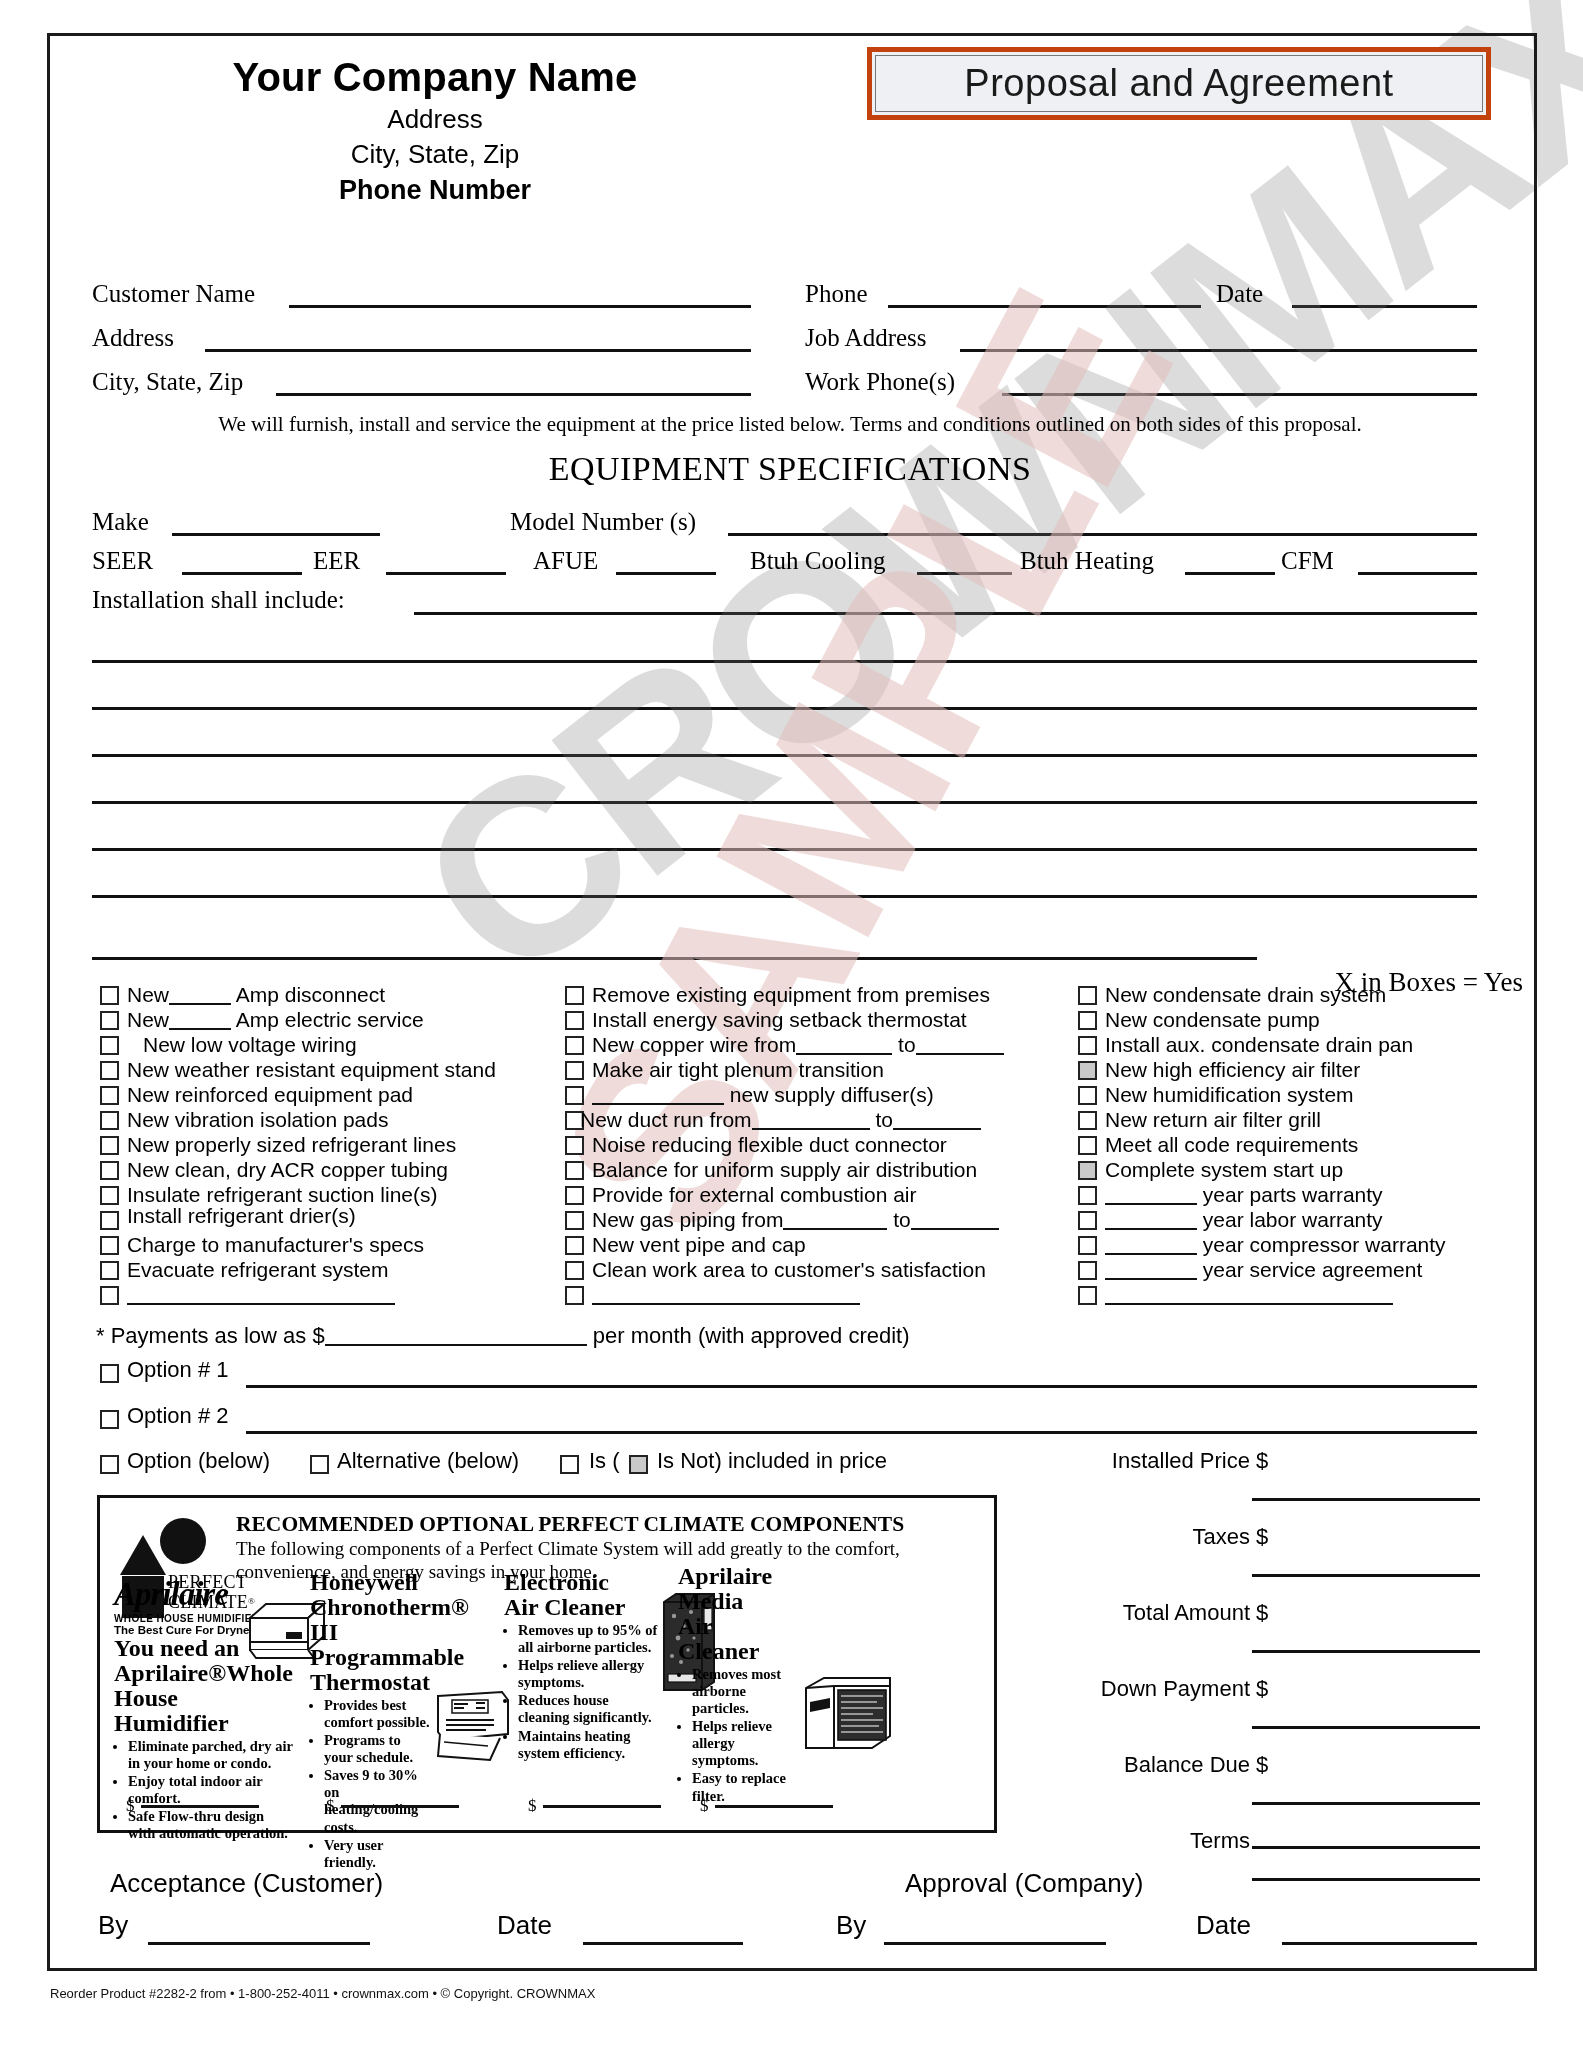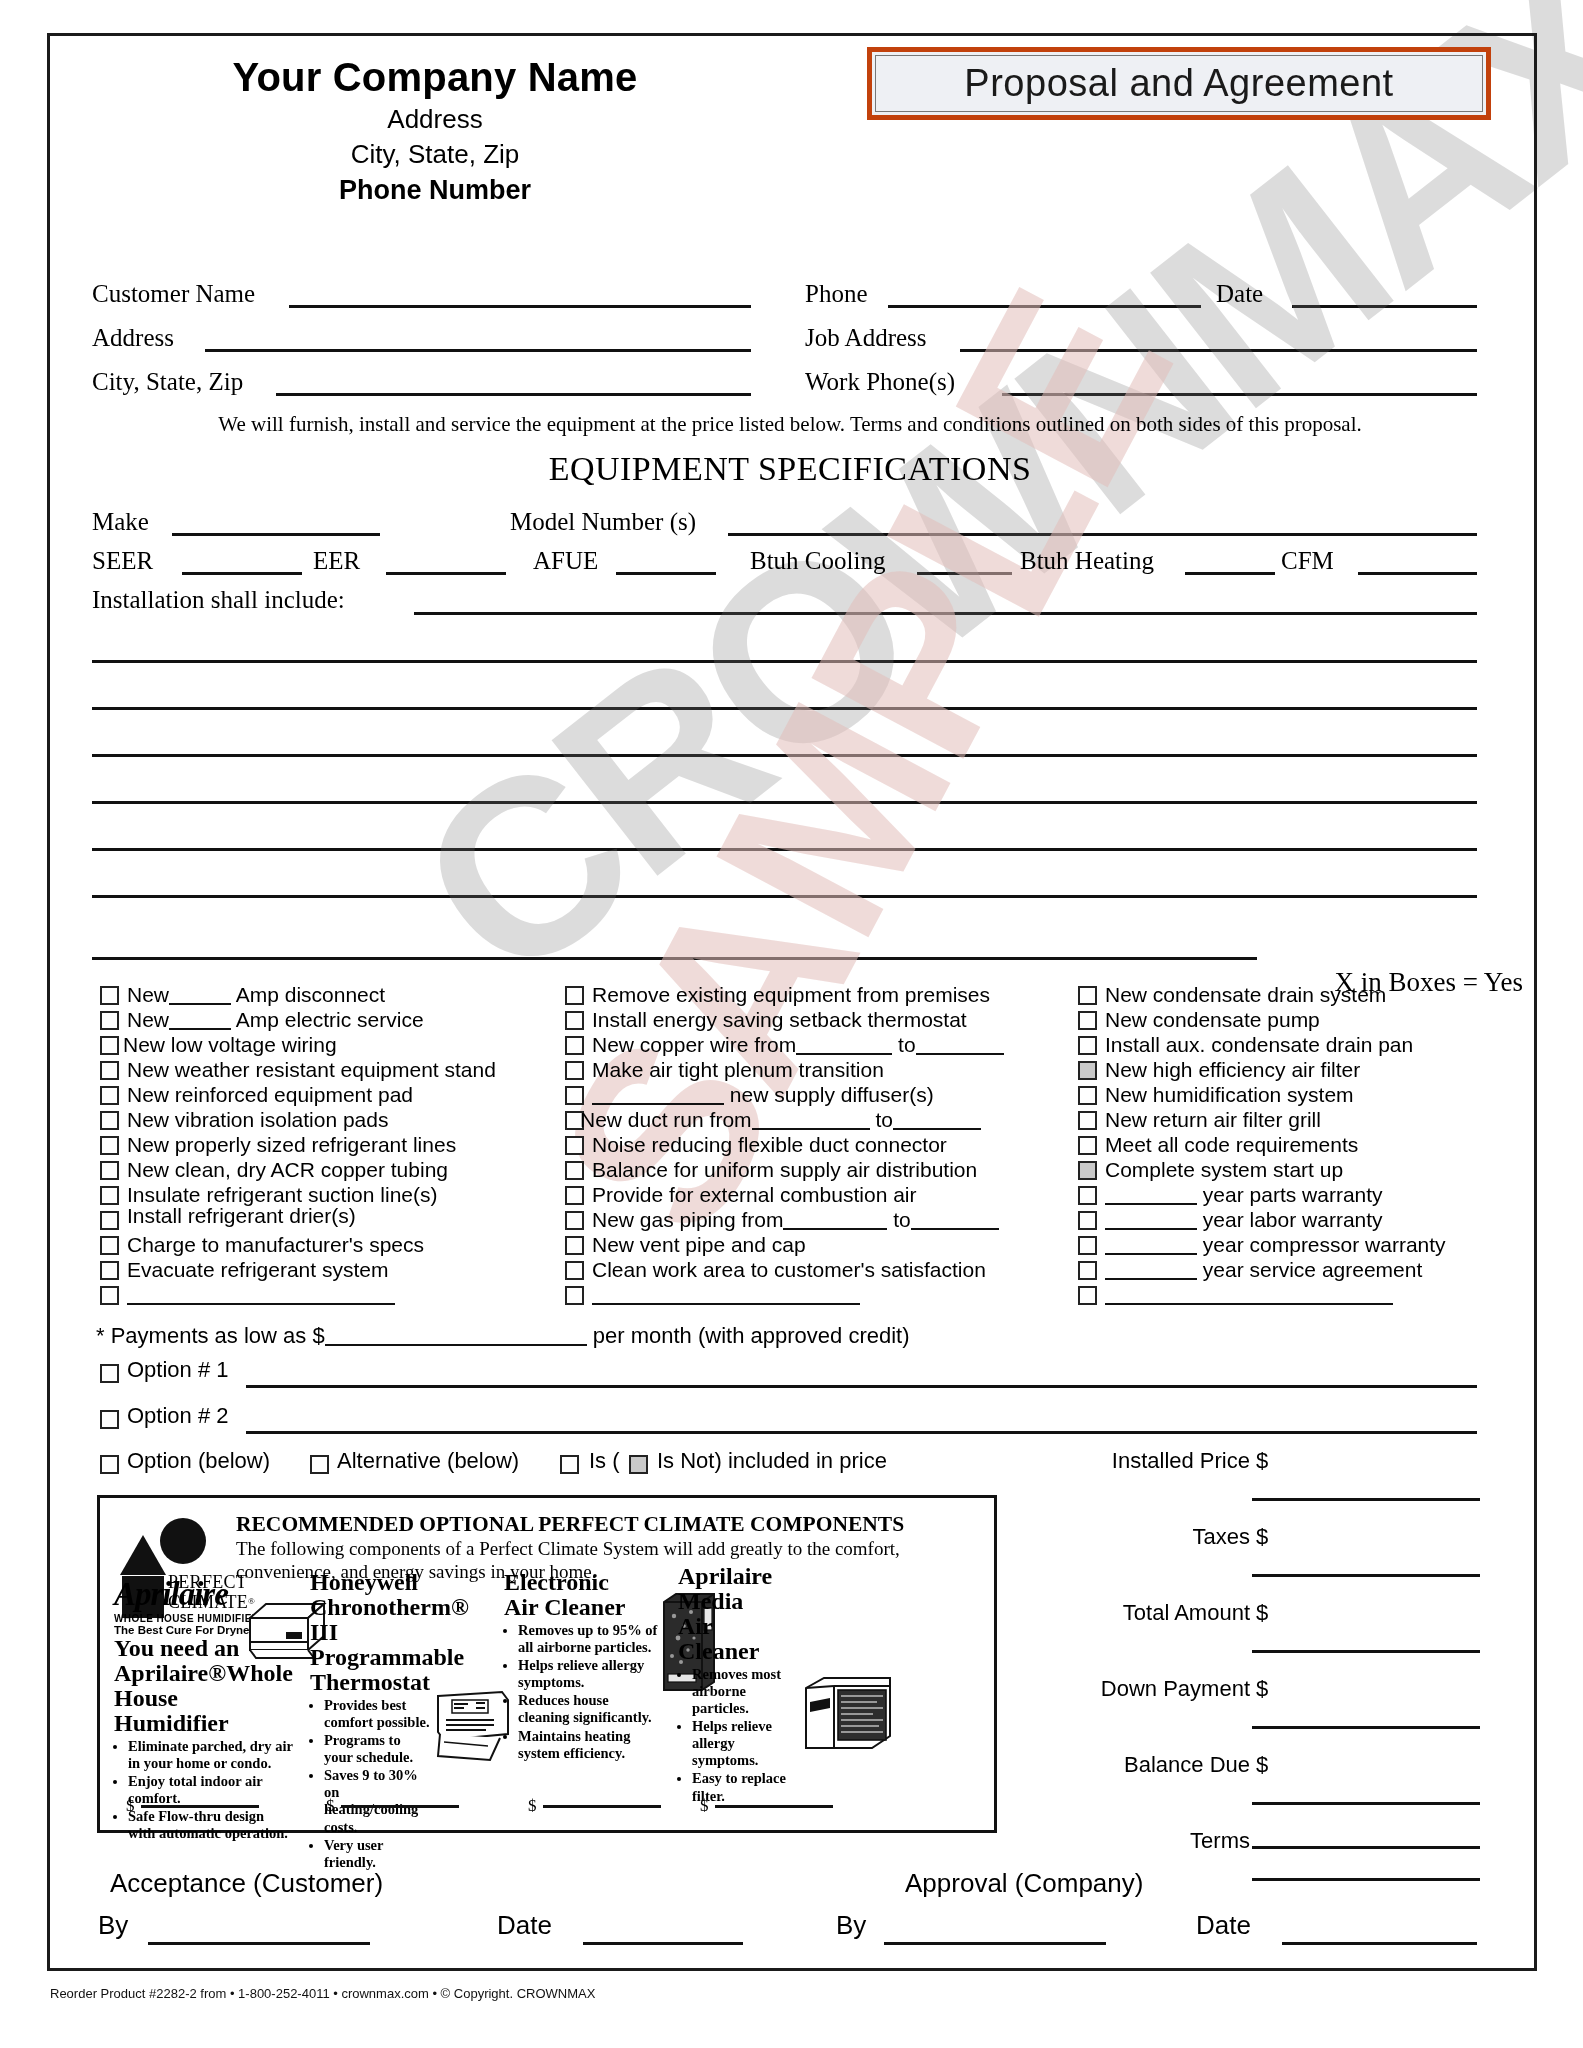--- a/index.html
+++ b/index.html
@@ -169,21 +169,21 @@
 <div class="rule" style="left:92px;top:957px;width:1165px;"></div>
 
 <div id="xinboxes">X in Boxes = Yes</div>
 
 <div id="cbgrid" style="position:absolute;left:0;top:0;z-index:20;">
     <div class="cb" style="left: 100px; top: 986px;"></div>
     <div class="cbrow" style="left: 127px; top: 983px;"><span>New</span><span class="blk" style="width:62px;"></span> <span>Amp disconnect</span></div>
     <div class="cb" style="left: 100px; top: 1011px;"></div>
     <div class="cbrow" style="left: 127px; top: 1008px;"><span>New</span><span class="blk" style="width:62px;"></span> <span>Amp electric service</span></div>
     <div class="cb" style="left: 100px; top: 1036px;"></div>
-    <div class="cbrow" style="left: 123px; top: 1033px;"><span>New low voltage wiring</span></div>
+    <div class="cbrow" style="left: 143px; top: 1033px;"><span>New low voltage wiring</span></div>
     <div class="cb" style="left: 100px; top: 1061px;"></div>
     <div class="cbrow" style="left: 127px; top: 1058px;"><span>New weather resistant equipment stand</span></div>
     <div class="cb" style="left: 100px; top: 1086px;"></div>
     <div class="cbrow" style="left: 127px; top: 1083px;"><span>New reinforced equipment pad</span></div>
     <div class="cb" style="left: 100px; top: 1111px;"></div>
     <div class="cbrow" style="left: 127px; top: 1108px;"><span>New vibration isolation pads</span></div>
     <div class="cb" style="left: 100px; top: 1136px;"></div>
     <div class="cbrow" style="left: 127px; top: 1133px;"><span>New properly sized refrigerant lines</span></div>
     <div class="cb" style="left: 100px; top: 1161px;"></div>
     <div class="cbrow" style="left: 127px; top: 1158px;"><span>New clean, dry ACR copper tubing</span></div>

